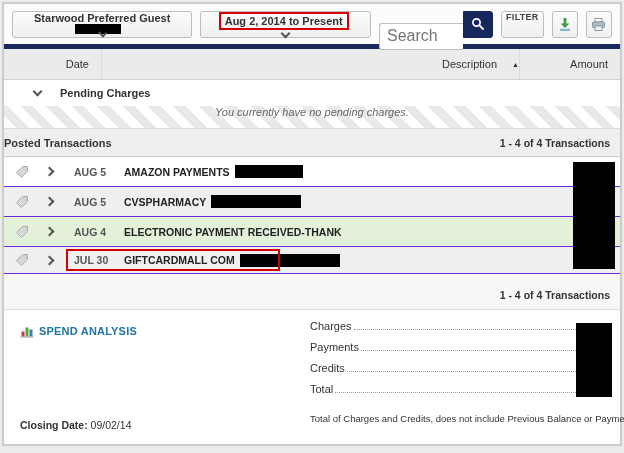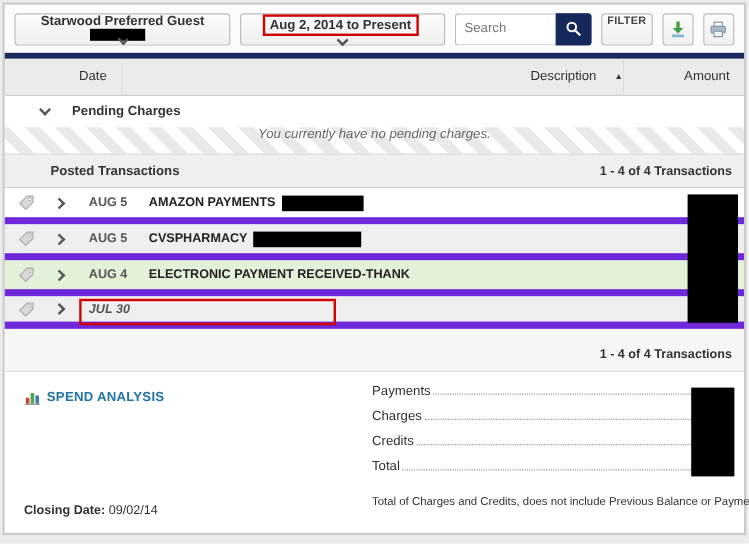--- a/index.html
+++ b/index.html
@@ -39,22 +39,22 @@
   .chev-down { transform:rotate(45deg); margin-top:-4px; }
   .chev-right { transform:rotate(-45deg); }
   .red-wrap {
     border:2px solid #d30000; padding:1px 4px; margin-left:-4px;
     white-space:nowrap;
     text-align:center;
   }
   .search-group { display:flex; height:27px; }
   .search-input {
     width:84px; height:27px; border:1px solid #bdbdbd; border-right:none;
-    border-radius:3px 0 0 3px; padding:0 7px; font-size:11px; color:#333;
-    font-family:inherit; outline:none;
+    border-radius:3px 0 0 3px; padding:0 7px; font-size:16px; color:#333;
+    font-family:inherit; outline:none;margin-top:12px;
   }
   .search-btn {
     width:30px; height:27px; background:#16275c; border:1px solid #16275c;
     border-radius:0 3px 3px 0; display:flex; align-items:center; justify-content:center;
     cursor:pointer;
   }
   .btn-filter { padding:0 4px; font-size:9px; font-weight:bold; color:#444; letter-spacing:.3px; }
   .btn-icon { width:27px; justify-content:center; }
   
   .navy-bar { height:5px; background:#1b2a5c; }
@@ -79,33 +79,33 @@
     height:22px; display:flex; justify-content:center;
     background:repeating-linear-gradient(45deg,#ffffff 0 9px,#e9e9e9 9px 18px);
     font-size:11px; font-style:italic; color:#666;
   }
   
   .posted-bar {
     height:29px; background:#efefef; border-top:1px solid #ddd;
     border-bottom:1px solid #ccc; display:flex; align-items:center;
     font-size:11px; font-weight:bold; color:#333;
   }
-  .posted-bar .title { padding-left:38px; }
+  .posted-bar .title { }
   .posted-bar .count { margin-left:auto; padding-right:10px; font-size:10.5px; }
   
   .rows { position:relative; }
   .trow {
     height:30px; display:grid; align-items:center;
     grid-template-columns:36px 26px 58px 1fr 100px;
-    border-bottom:6px solid #6d28d9; position:relative; cursor:pointer;
+    border-bottom:1px solid #6d28d9; position:relative; cursor:pointer;
   }
   .trow.white { background:#fff; }
   .trow.gray { background:#efefef; }
   .trow.green { background:#e4f1d9; }
-  .trow.last { height:27px;font-style:italic; }
+  .trow.last { height:27px; }
   .cell-tag { display:flex; justify-content:center; }
   .cell-exp { display:flex; justify-content:flex-start; padding-left:6px; }
   .cell-date { font-size:10.5px; font-weight:bold; color:#555; padding-left:8px; }
   .cell-desc { font-size:10.5px; font-weight:bold; color:#222; display:flex; align-items:center; }
   .redact-desc { height:13px; margin-left:5px; }
   .amount-redact {
     position:absolute; right:5px; top:5px; width:42px; height:107px;
     background:#000; z-index:3;
   }
   .row-highlight {
@@ -268,20 +268,24 @@
       <div class="cell-tag">
         <svg width="14" height="14" viewBox="0 0 14 14">
           <path d="M1.5 7.5 L7.5 1.5 L12.5 1.5 L12.5 6.5 L6.5 12.5 Z" fill="#d9d9d9" stroke="#adadad" stroke-width="1"></path>
           <circle cx="10" cy="4" r="1.2" fill="#fff" stroke="#adadad" stroke-width=".7"></circle>
         </svg>
       </div>
       <div class="cell-exp">
         <span class="chev-right"></span>
       </div>
       <div class="cell-date">JUL 30</div>
+      <div class="cell-desc">
+        <span>GIFTCARDMALL COM</span>
+        <span class="redact redact-desc" style="width:100px"></span>
+      </div>
       <div></div>
     </div>
 
     <div class="amount-redact"></div>
   </div>
 
   <div class="tfoot">
     <span>1 - 4 of 4 Transactions</span>
   </div>
 
@@ -291,25 +295,25 @@
         <rect x="1.5" y="7.5" width="3" height="5" fill="#c2473a"></rect>
         <rect x="5.5" y="3.5" width="3" height="9" fill="#58a44c"></rect>
         <rect x="9.5" y="5.5" width="3" height="7" fill="#3d7fb5"></rect>
         <line x1="0.5" y1="13" x2="13.5" y2="13" stroke="#9a9a9a" stroke-width="1"></line>
       </svg>
       <span>SPEND ANALYSIS</span>
     </div>
 
     <div class="summary">
       <div class="sum-row">
+        <span>Charges</span>
+        <span class="leader"></span>
+      </div>
+      <div class="sum-row">
         <span>Payments</span>
-        <span class="leader"></span>
-      </div>
-      <div class="sum-row">
-        <span>Charges</span>
         <span class="leader"></span>
       </div>
       <div class="sum-row">
         <span>Credits</span>
         <span class="leader"></span>
       </div>
       <div class="sum-row">
         <span>Total</span>
         <span class="leader"></span>
       </div>

